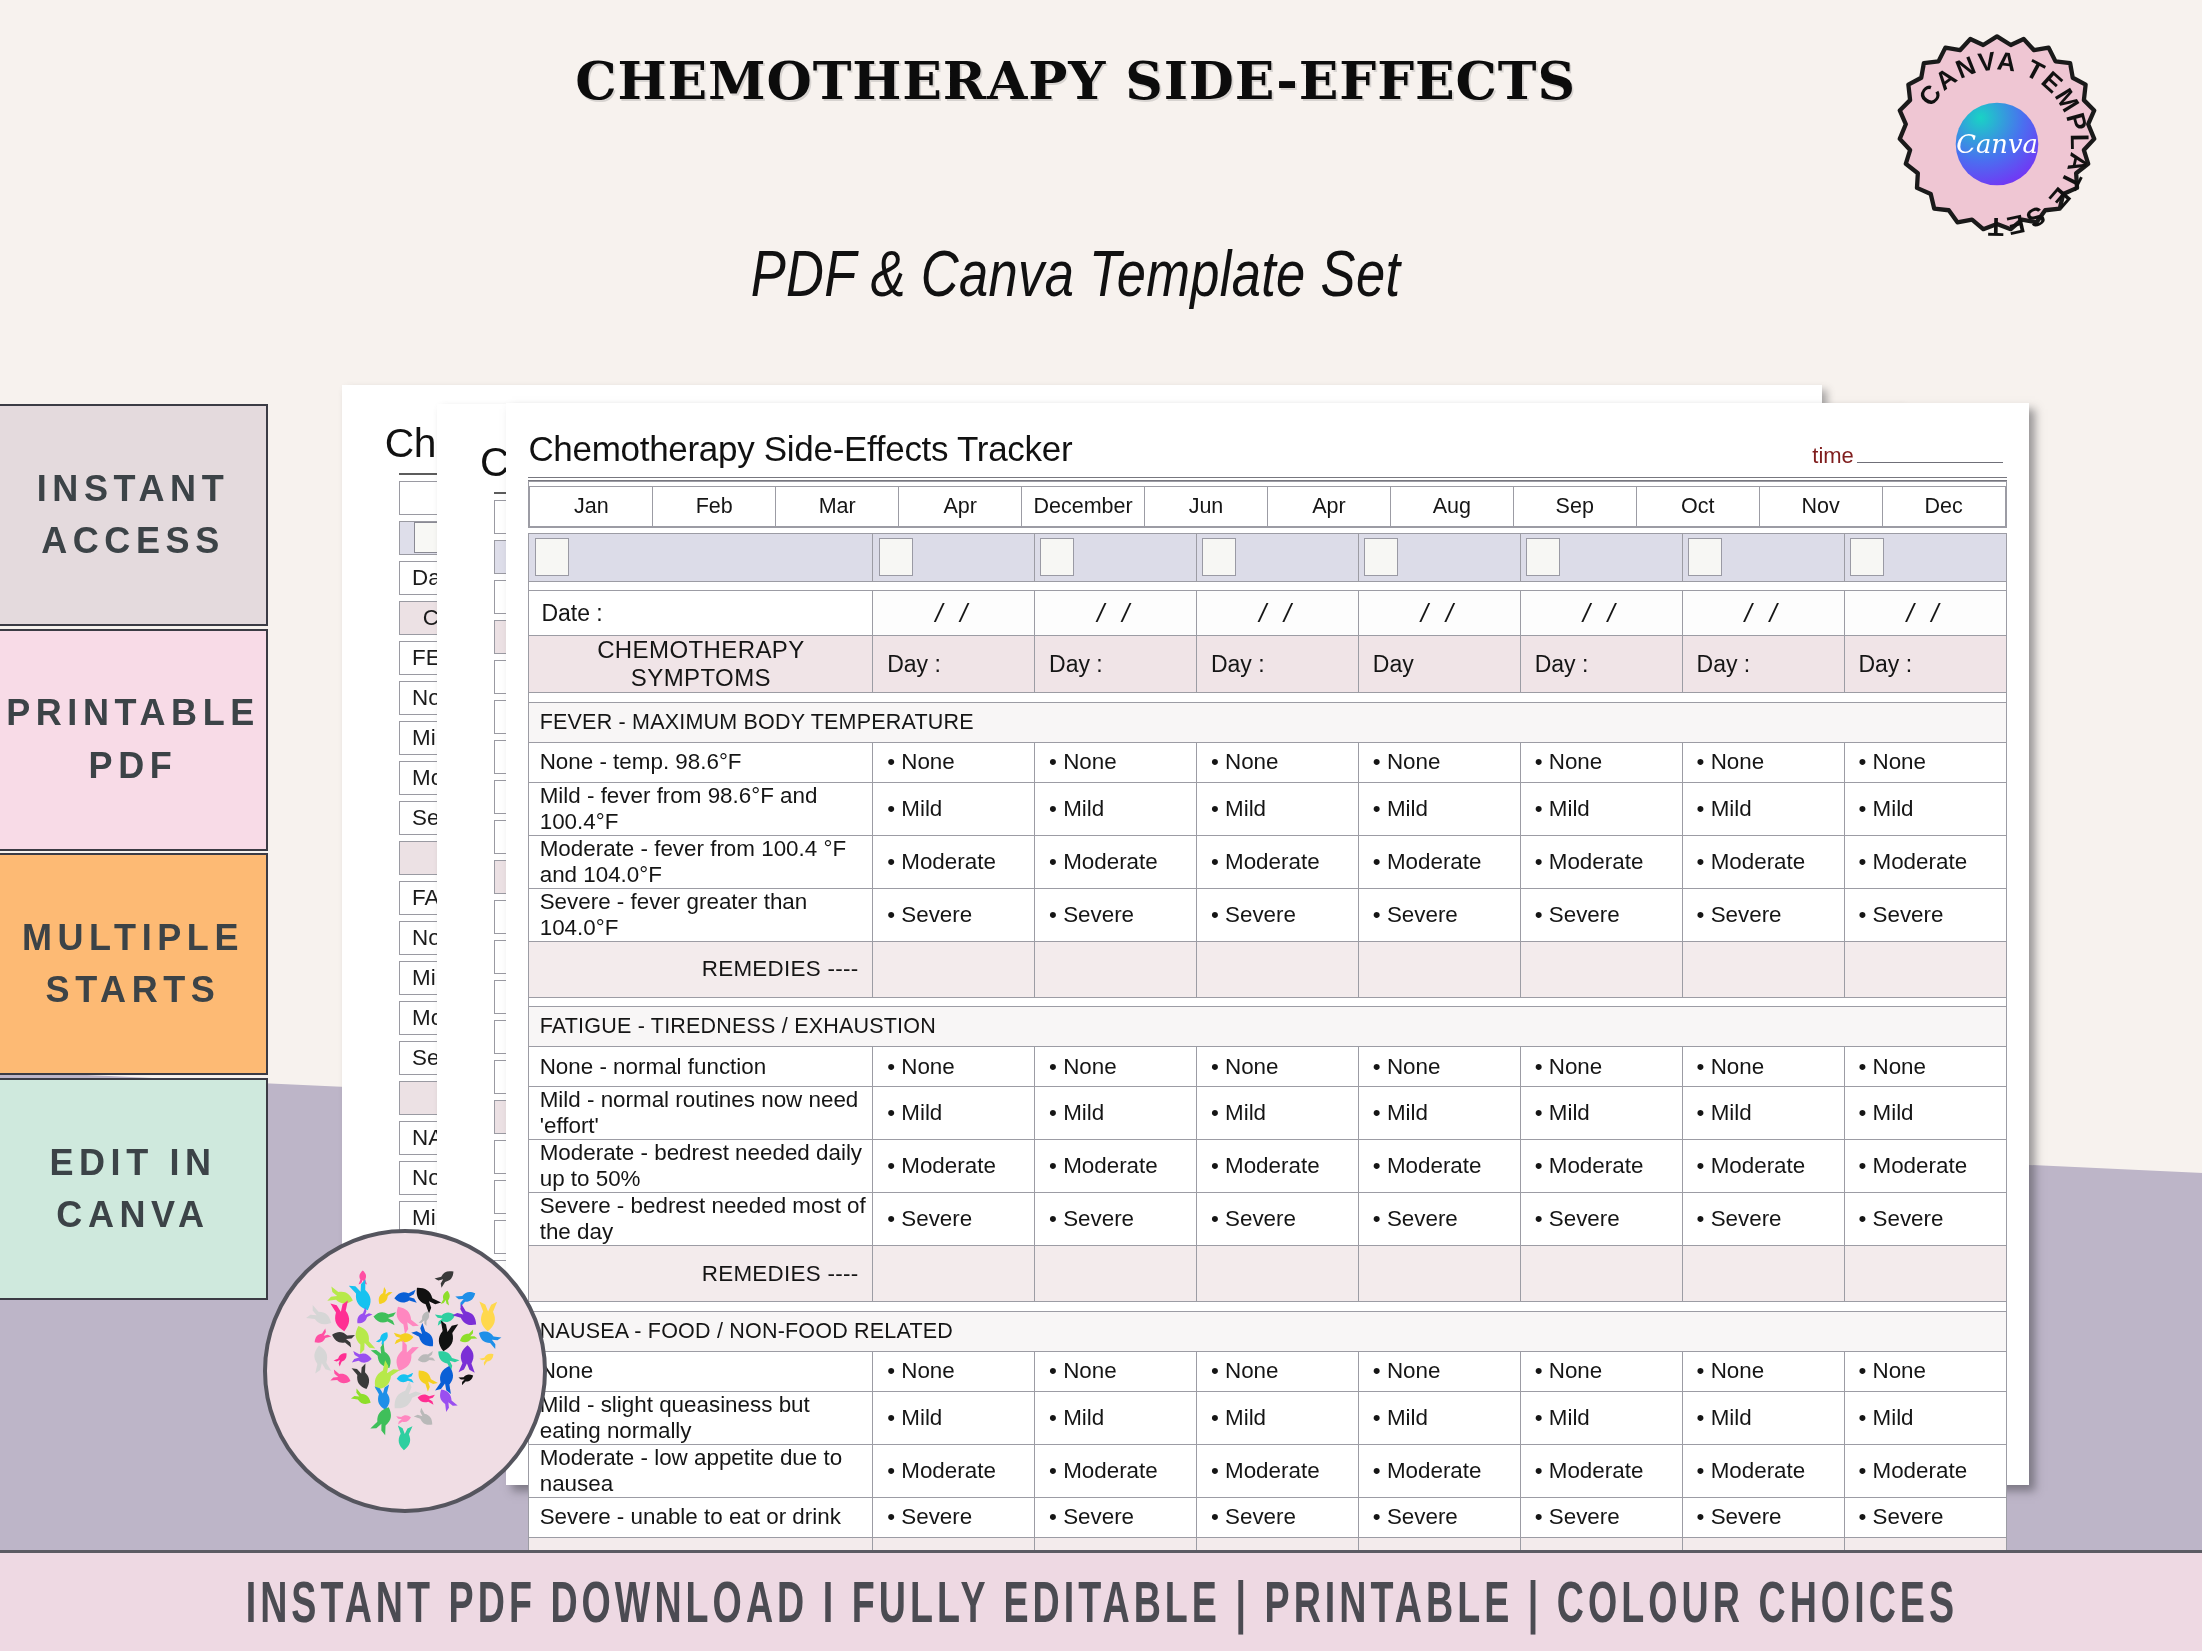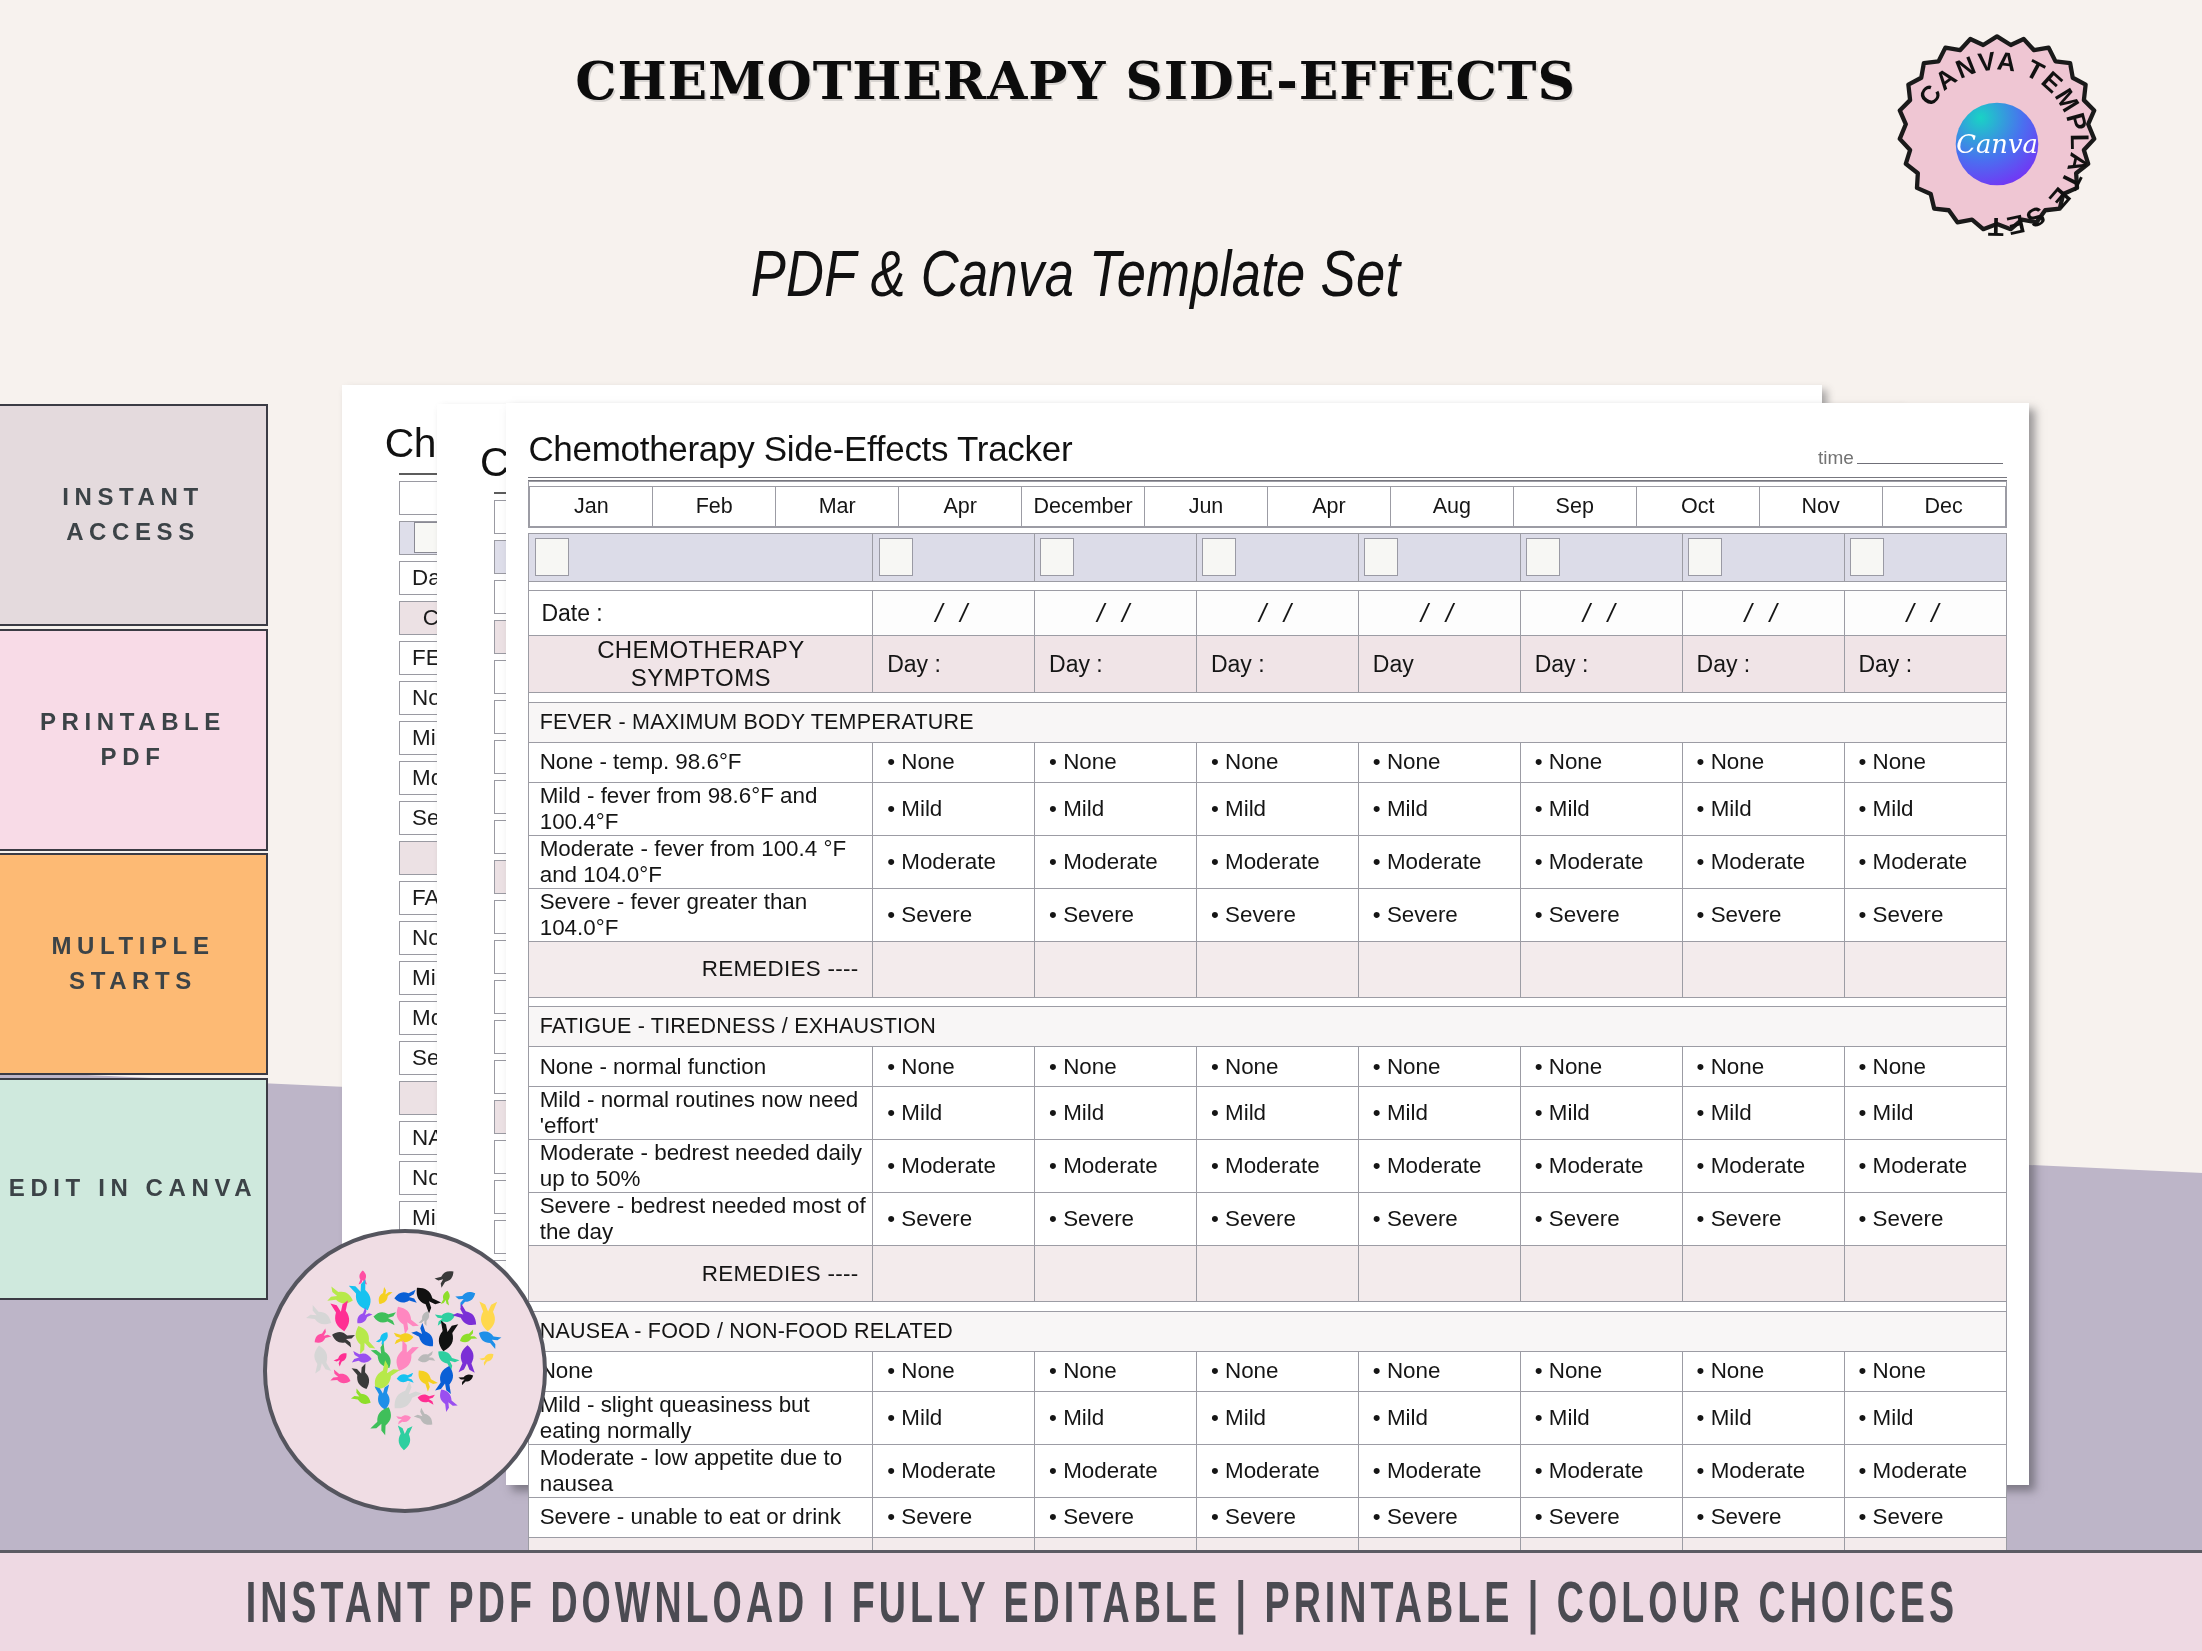--- a/index.html
+++ b/index.html
@@ -55,21 +55,21 @@
   .badge svg { display:block; width: 222px; height: 222px; }
 
   
   .features { position: absolute; left: 0; top: 404px; width: 268px; z-index: 5; }
   .feat {
     width: 268px;
     border: 2.6px solid #3b3b44;
     border-left: none;
     display: flex; align-items: center; justify-content: center;
     text-align: center;
-    font-size: 24px;
+    font-size: 36px;
     font-weight: 700;
     letter-spacing: 5.6px;
     color: #3c4347;
     line-height: 1.45;
     padding: 0 8.6px;
   }
   .feat-0 { height: 222px; background: #e4dadd; }
   .feat-1 { height: 222px; background: #f8dbe7; margin-top: 2.6px;}
   .feat-2 { height: 222px; background: #fdba74; margin-top: 2.6px;}
   .feat-3 { height: 222px; background: #cfe9dd; margin-top: 2.6px;}
@@ -115,21 +115,21 @@
     position: absolute;
     left: 506px; top: 403px;
     width: 1523px; height: 1082px;
     background: #ffffff;
     box-shadow: 6px 6px 8.6px rgba(60,60,66,.5);
     z-index: 4;
     padding: 26px 22.4px 0 22.4px;
   }
   .doc-head { display:flex; align-items: flex-end; justify-content: space-between; }
   .doc-title { font-size: 35px; color: #111; letter-spacing: -0.3px; white-space: nowrap; }
-  .time-wrap { display:flex; align-items:baseline; font-size: 19px; color:#737373; margin-right: 3.4px; text-align: center;}
+  .time-wrap { display:flex; align-items:baseline; font-size: 22px; color:#7f1d1d; margin-right: 3.4px; text-align: center;}
   .time-line { display:inline-block; width: 146px; border-bottom: 1.7px solid #6f6f78; margin-left: 3.4px; }
   .double-rule { border-top: 1.7px solid #77777f; border-bottom: 1.7px solid #77777f; height: 4.3px; margin-top: 7.7px; }
 
   table.grid { width: 100%; border-collapse: collapse; table-layout: fixed; margin-top: 4.3px;}
   table.grid td { border: 1.7px solid #9c9ca4; font-size: 21.5px; color: #151515; padding: 0; }
 
   .months { height: 41px; }
   .months td { text-align: center; font-size: 23px; border: none; }
   .months-box { border: 1.7px solid #9c9ca4; }
 

